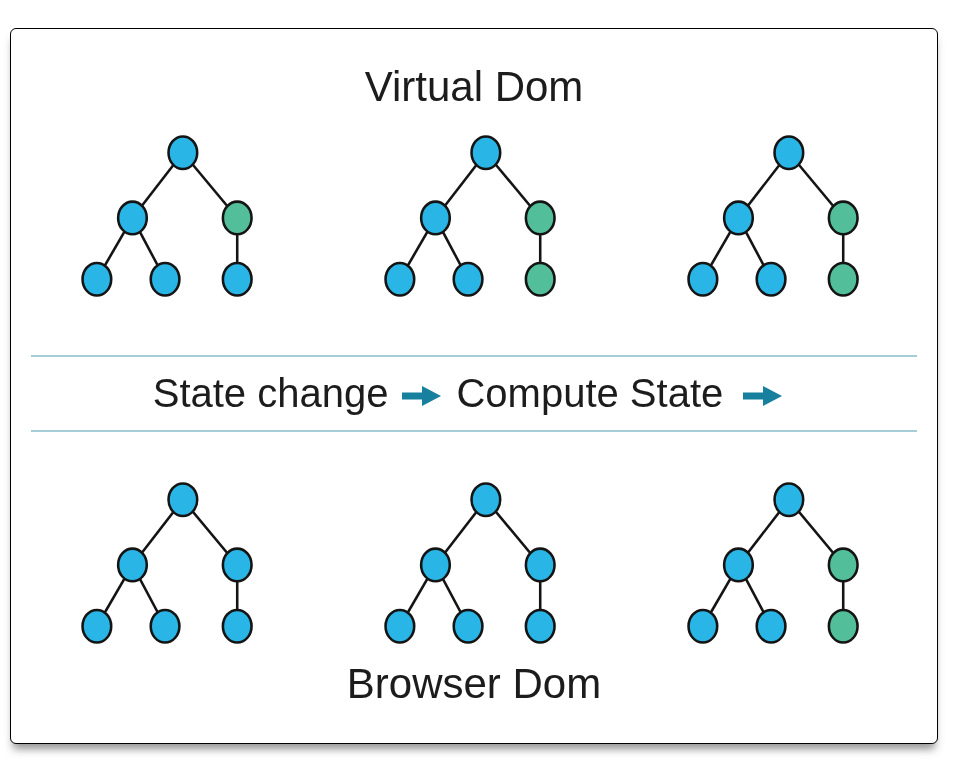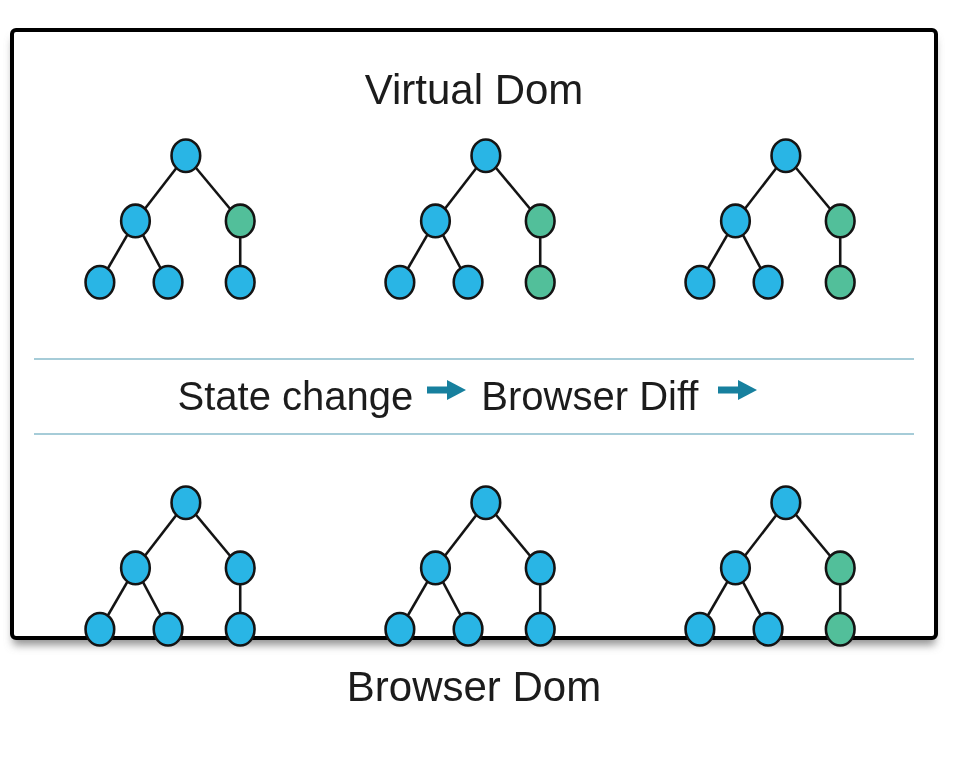--- a/index.html
+++ b/index.html
@@ -16,23 +16,23 @@
     width:954px;height:766px;
     background:#ffffff;
     font-family:"Liberation Sans", sans-serif;
     color:var(--text);
     position:relative;
     overflow:hidden;
   }
   .card{
     position:absolute;
     left:10px;top:28px;
-    width:928px;height:612px;
+    width:928px;height:716px;
     background:#ffffff;
-    border:4px solid #000000;
+    border:1px solid #000000;
     border-radius:6px;
     box-shadow:0 8px 8px -3px rgba(110,110,110,0.75);
   }
   h1.diagram-title{
     margin:34px 0 16px 0;
     text-align:center;
     font-size:42px;
     font-weight:400;
     letter-spacing:0;
     color:var(--text);
@@ -54,20 +54,21 @@
     display:block;
   }
   .divider{
     height:2px;
     background:var(--divider);
     margin:0 20px;
   }
   .divider.top-line{margin-top:56px;}
   .process{
     display:flex;
+    align-items:center;
     justify-content:center;
     margin:14px 0 14px 0;
     font-size:40px;
     color:var(--text);
     white-space:nowrap;
   }
   .process .step{padding:0 4px;}
   .process svg.arrow{
     width:40px;height:24px;
     margin:4px 10px 0 10px;
@@ -125,21 +126,21 @@
     </div>
 
   <div class="divider top-line"></div>
 
   <div class="process">
     <span class="step">State change</span>
     <svg class="arrow" viewBox="0 0 40 24">
       <rect x="0" y="8.5" width="22" height="7" fill="var(--arrow)"></rect>
       <polygon points="20,2 39,12 20,22" fill="var(--arrow)"></polygon>
     </svg>
-    <span class="step">Browser Diff</span>
+    <span class="step">Compute State</span>
     <svg class="arrow second" viewBox="0 0 40 24">
       <rect x="0" y="8.5" width="22" height="7" fill="var(--arrow)"></rect>
       <polygon points="20,2 39,12 20,22" fill="var(--arrow)"></polygon>
     </svg>
   </div>
 
   <div class="divider"></div>
 
   <div class="tree-row bottom" id="row-browser">
       <svg viewBox="0 0 190 172" class="tree">

